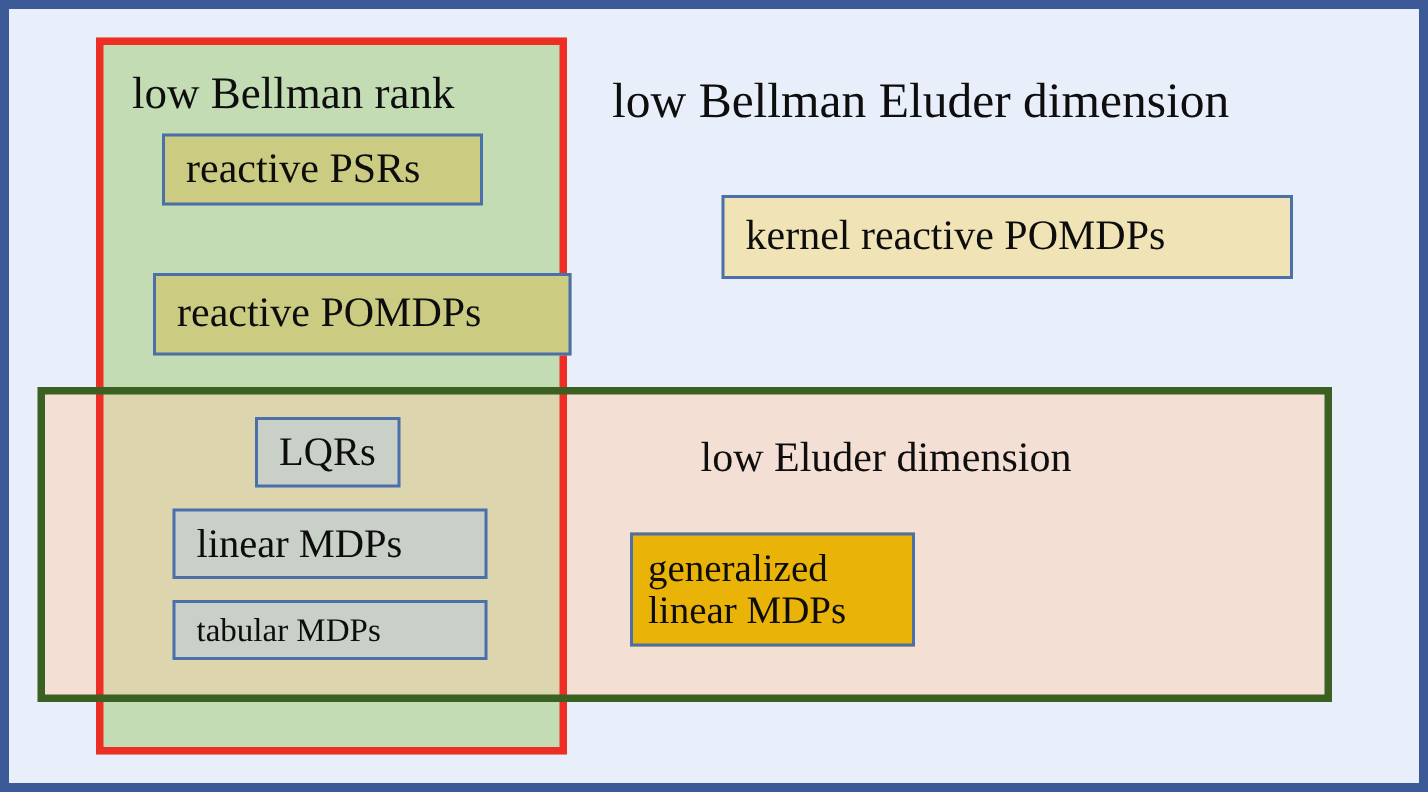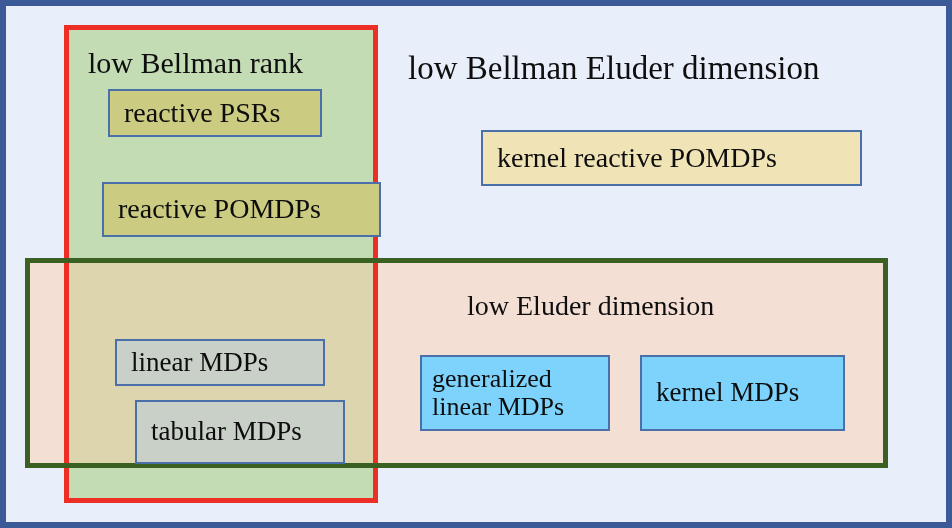--- a/index.html
+++ b/index.html
@@ -120,21 +120,21 @@
   }
   .class-box .box-label {
     display: block;
     padding-left: 14px;
     padding-right: 10px;
   }
 
   .fill-olive  { background: #cbcb82; }
   .fill-cream  { background: #f0e3b6; }
   .fill-gray   { background: #c9d0c8; }
-  .fill-salmon { background: #7dd3fc; }
+  .fill-salmon { background: #eab308; }
 
   #box-reactive-psrs {
     left: 108px; top: 89px; width: 214px; height: 48px;
     font-size: 28px;
   }
   #box-reactive-pomdps {
     left: 82px; top: 182px; width: 279px; height: 55px;
     font-size: 28px;
     margin-left: 20px;
   }
@@ -144,23 +144,22 @@
   }
   #box-lqrs {
     left: 170px; top: 278px; width: 97px; height: 47px;
     font-size: 27px;
   }
   #box-linear-mdps {
     left: 115px; top: 339px; width: 210px; height: 47px;
     font-size: 27px;
   }
   #box-tabular-mdps {
-    left: 115px; top: 400px; width: 210px; height: 64px;
-    font-size: 27px;
-    margin-left: 20px;
+    left: 115px; top: 400px; width: 210px; height: 40px;
+    font-size: 22px;
   }
   #box-generalized-linear-mdps {
     left: 420px; top: 355px; width: 190px; height: 76px;
     font-size: 26px;
   }
   #box-generalized-linear-mdps .box-label {
     padding-left: 10px;
     white-space: pre-line;
   }
   #box-kernel-mdps {
@@ -196,31 +195,31 @@
   </div>
 
   <div class="class-box fill-olive" id="box-reactive-pomdps">
     <span class="box-label">reactive POMDPs</span>
   </div>
 
   <div class="class-box fill-cream" id="box-kernel-reactive-pomdps">
     <span class="box-label">kernel reactive POMDPs</span>
   </div>
 
+  <div class="class-box fill-gray" id="box-lqrs">
+    <span class="box-label">LQRs</span>
+  </div>
 
   <div class="class-box fill-gray" id="box-linear-mdps">
     <span class="box-label">linear MDPs</span>
   </div>
 
   <div class="class-box fill-gray" id="box-tabular-mdps">
     <span class="box-label">tabular MDPs</span>
   </div>
 
   <div class="class-box fill-salmon" id="box-generalized-linear-mdps">
     <span class="box-label">generalized
 linear MDPs</span>
   </div>
 
-  <div class="class-box fill-salmon" id="box-kernel-mdps">
-    <span class="box-label">kernel MDPs</span>
-  </div>
 
 </div>
 
 </body></html>

